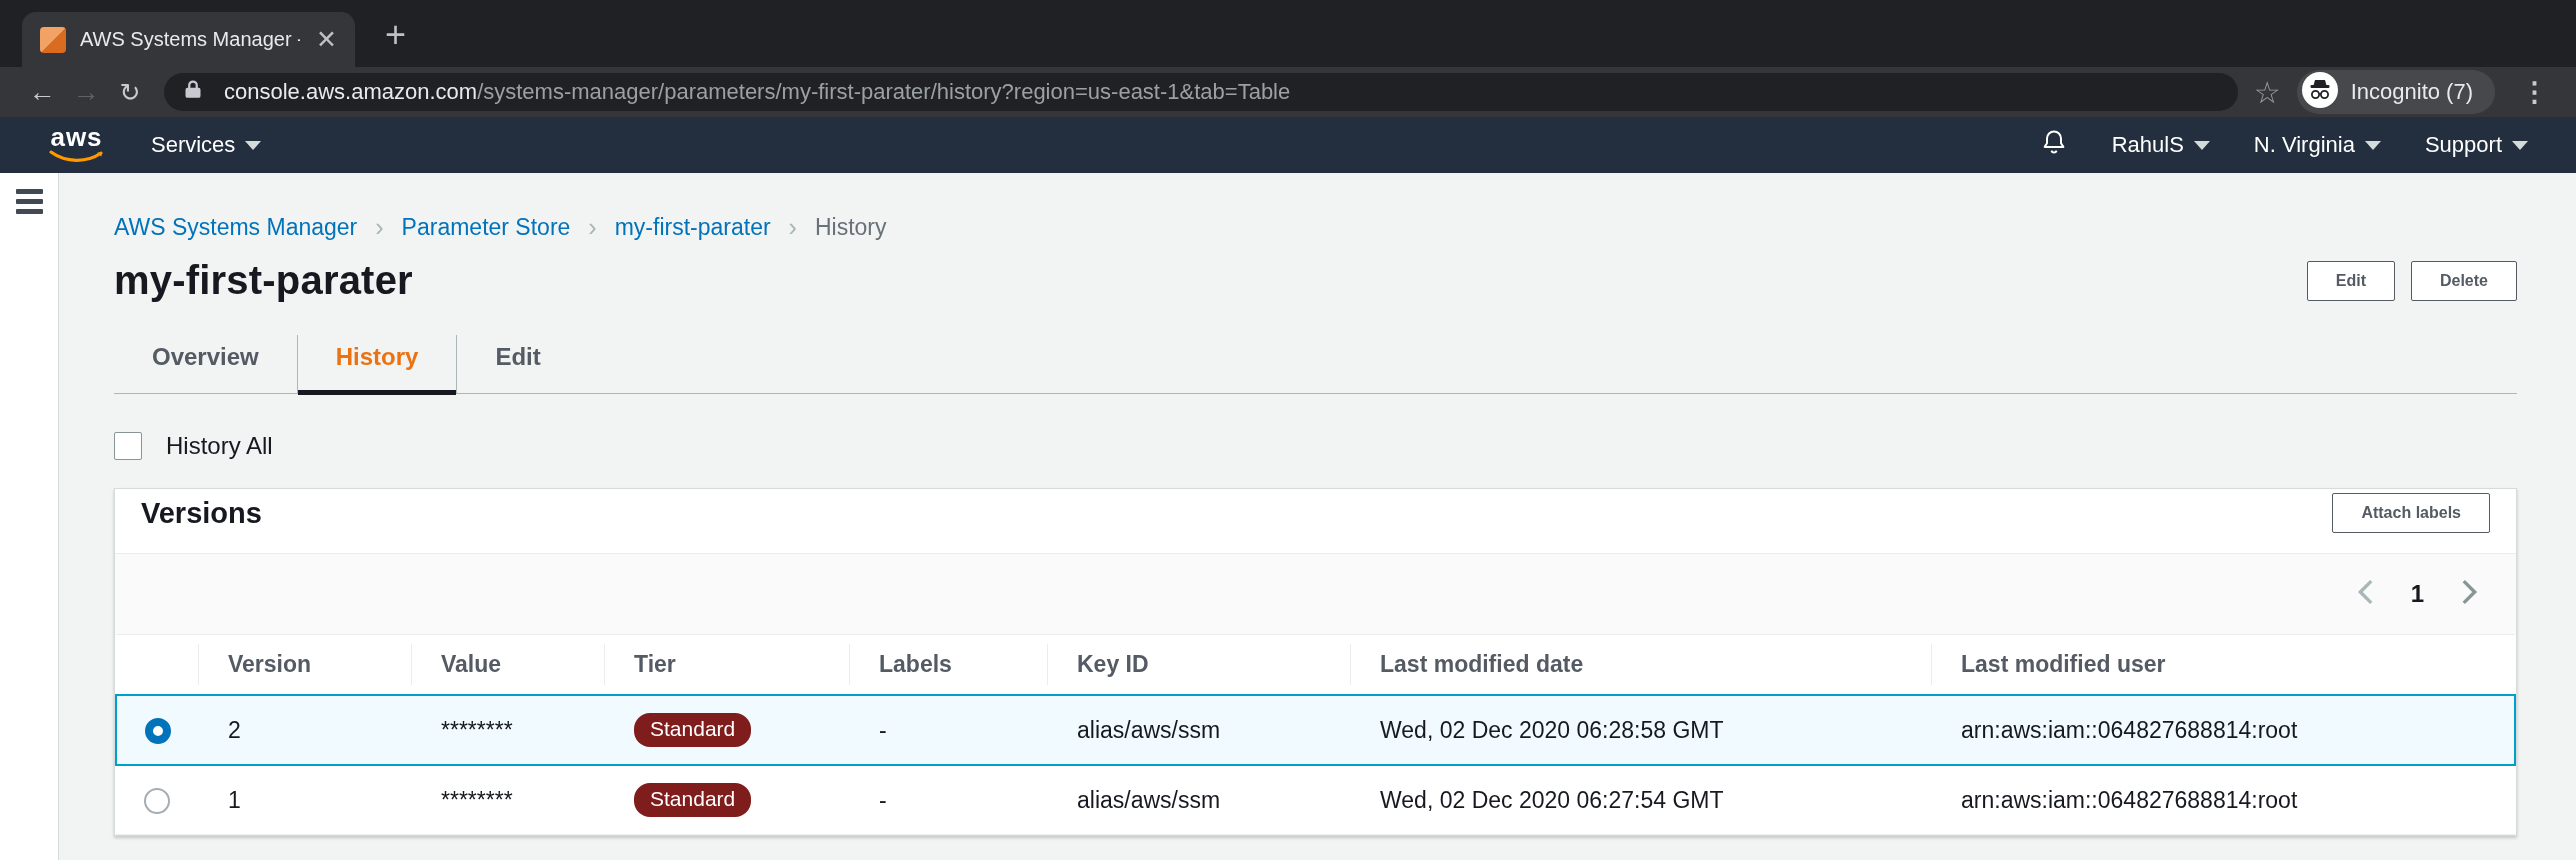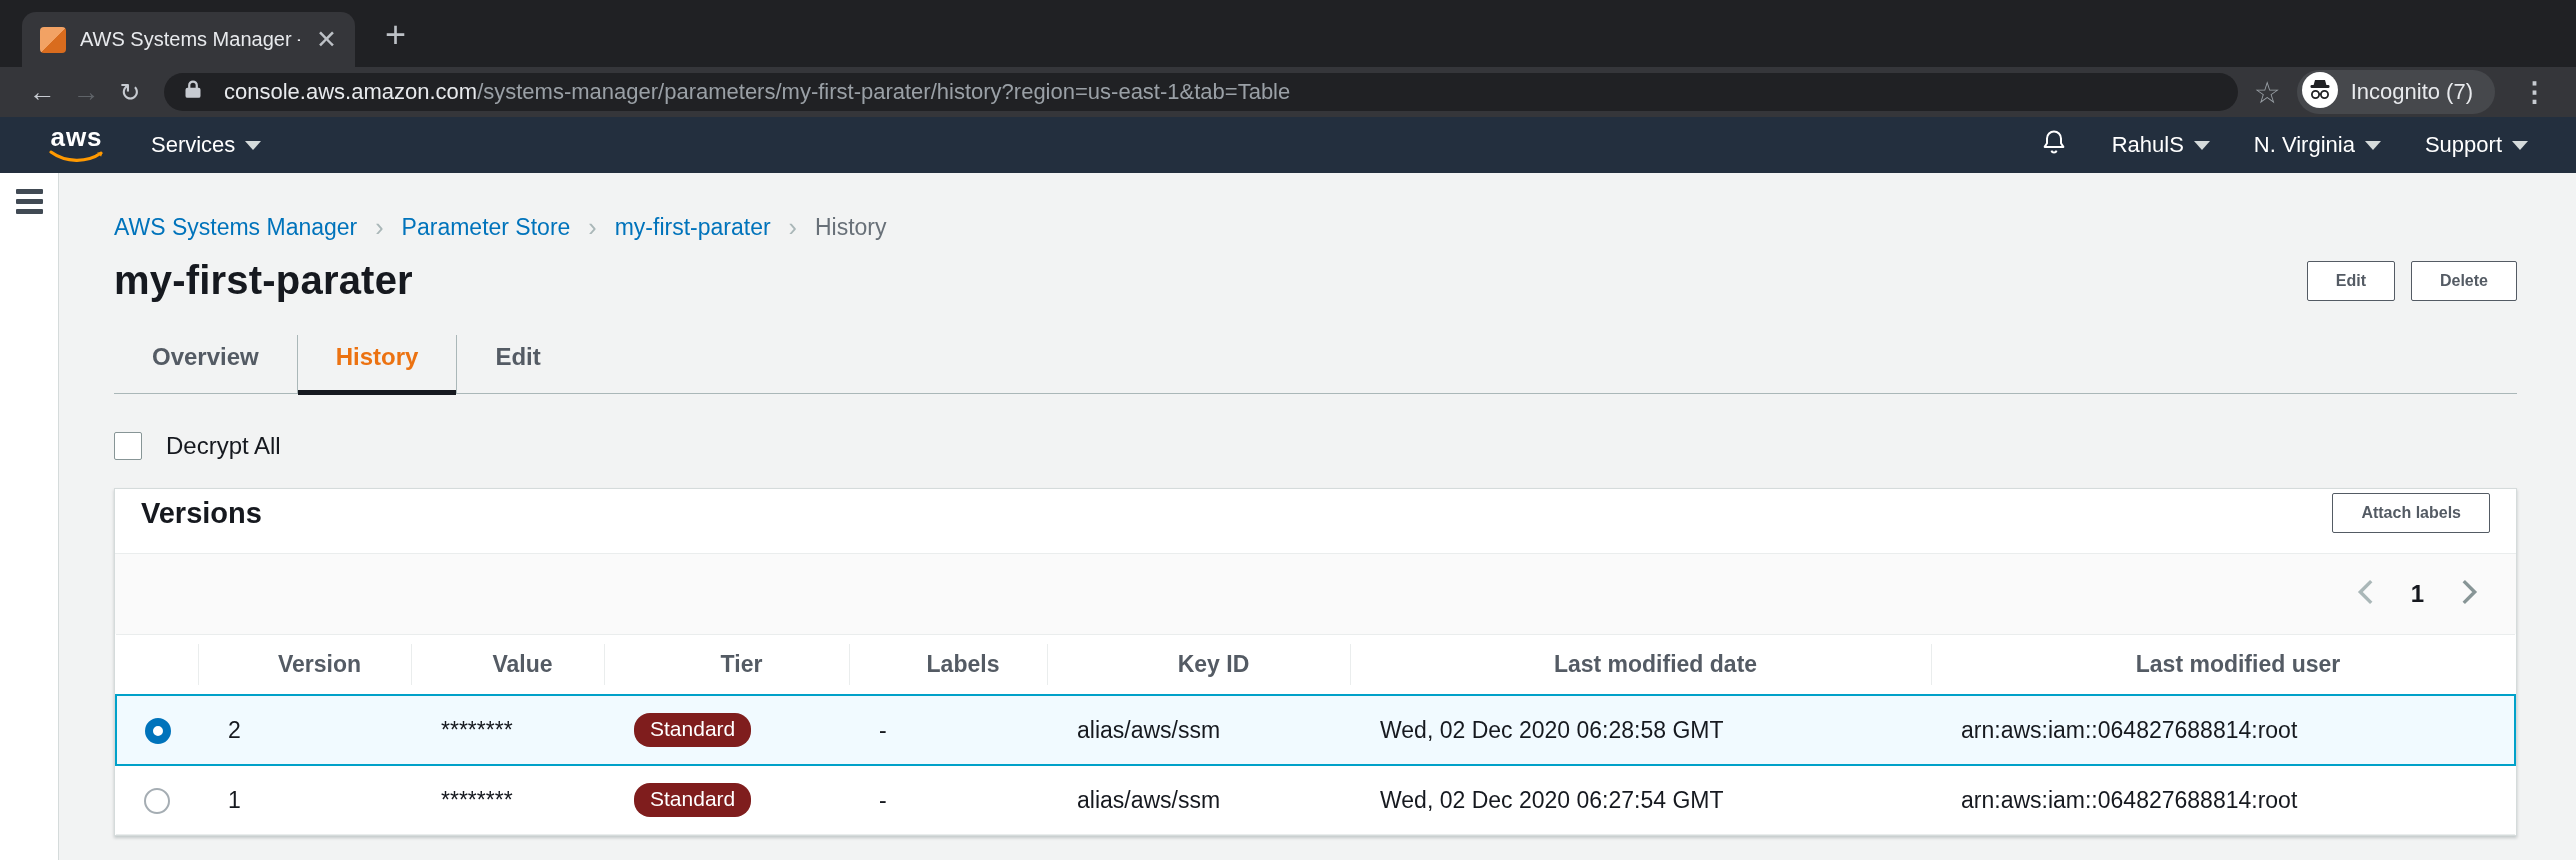--- a/index.html
+++ b/index.html
@@ -63,21 +63,21 @@
   .checkbox { width:28px; height:28px; background:#fff; border:1px solid #879596; border-radius:2px; }
 
   .card { margin-top:28px; background:#fff; border:1px solid #d5dbdb; box-shadow:0 2px 3px rgba(0,28,36,0.2); }
   .card-header { display:flex; align-items:center; padding:4px 26px 20px; }
   .card-title { font-size:29px; font-weight:700; color:#16191f; }
   .card-divider { border-top:1px solid #eaeded; }
   .pag-band { background:#fafafa; padding:24px 36px; display:flex; justify-content:flex-end; align-items:center; gap:36px; }
   .page-num { font-size:24px; font-weight:700; color:#16191f; }
 
   table { width:100%; border-collapse:collapse; table-layout:fixed; font-size:23px; background:#fff; }
-  thead th { text-align:center; padding:16px 0 16px 30px; color:#545b64; font-weight:700; border-top:1px solid #eaeded; border-bottom:1px solid #eaeded; position:relative; }
+  thead th { text-align:left; padding:16px 0 16px 30px; color:#545b64; font-weight:700; border-top:1px solid #eaeded; border-bottom:1px solid #eaeded; position:relative; }
   thead th:not(:first-child)::before { content:''; position:absolute; left:0; top:9px; bottom:9px; width:1px; background:#eaeded; }
   tbody td { padding:17px 0 17px 30px; color:#16191f; border-bottom:1px solid #eaeded; overflow:hidden; white-space:nowrap; }
   td.radio-cell, th.radio-col { padding:0; text-align:center; }
   tr.selected td { background:#f1faff; border-top:2px solid #00a1c9; border-bottom:2px solid #00a1c9; }
   tr.selected td:first-child { border-left:2px solid #00a1c9; }
   tr.selected td:last-child { border-right:2px solid #00a1c9; }
   .radio { display:inline-block; width:26px; height:26px; border-radius:50%; background:#fff; vertical-align:middle; }
   .radio.on { border:8px solid #0073bb; }
   .radio.off { border:2px solid #a5adb3; }
   .badge { display:inline-block; background:#7f1d1d; color:#fff; font-size:21px; padding:4px 16px 6px; border-radius:16px; }
@@ -190,21 +190,21 @@
       </div>
 
       <div class="tabs-row">
         <div class="tab">Overview</div>
         <div class="tab active">History</div>
         <div class="tab">Edit</div>
       </div>
 
       <div class="decrypt-row">
         <div class="checkbox"></div>
-        <span>Decrypt All</span>
+        <span>History All</span>
       </div>
 
       <div class="card">
         <div class="card-header">
           <div class="card-title">Versions</div>
           <div class="btn-group">
             <button class="btn">Attach labels</button>
           </div>
         </div>
         <div class="card-divider"></div>

